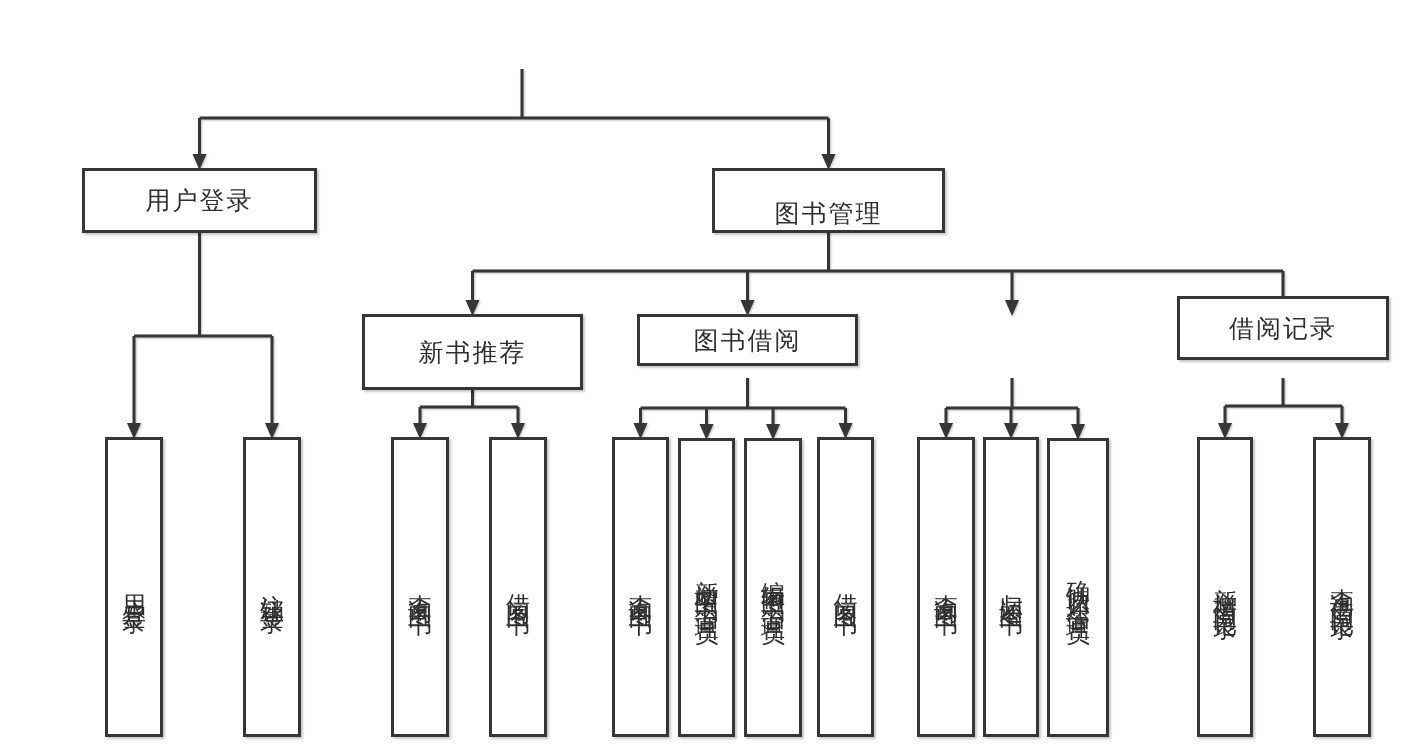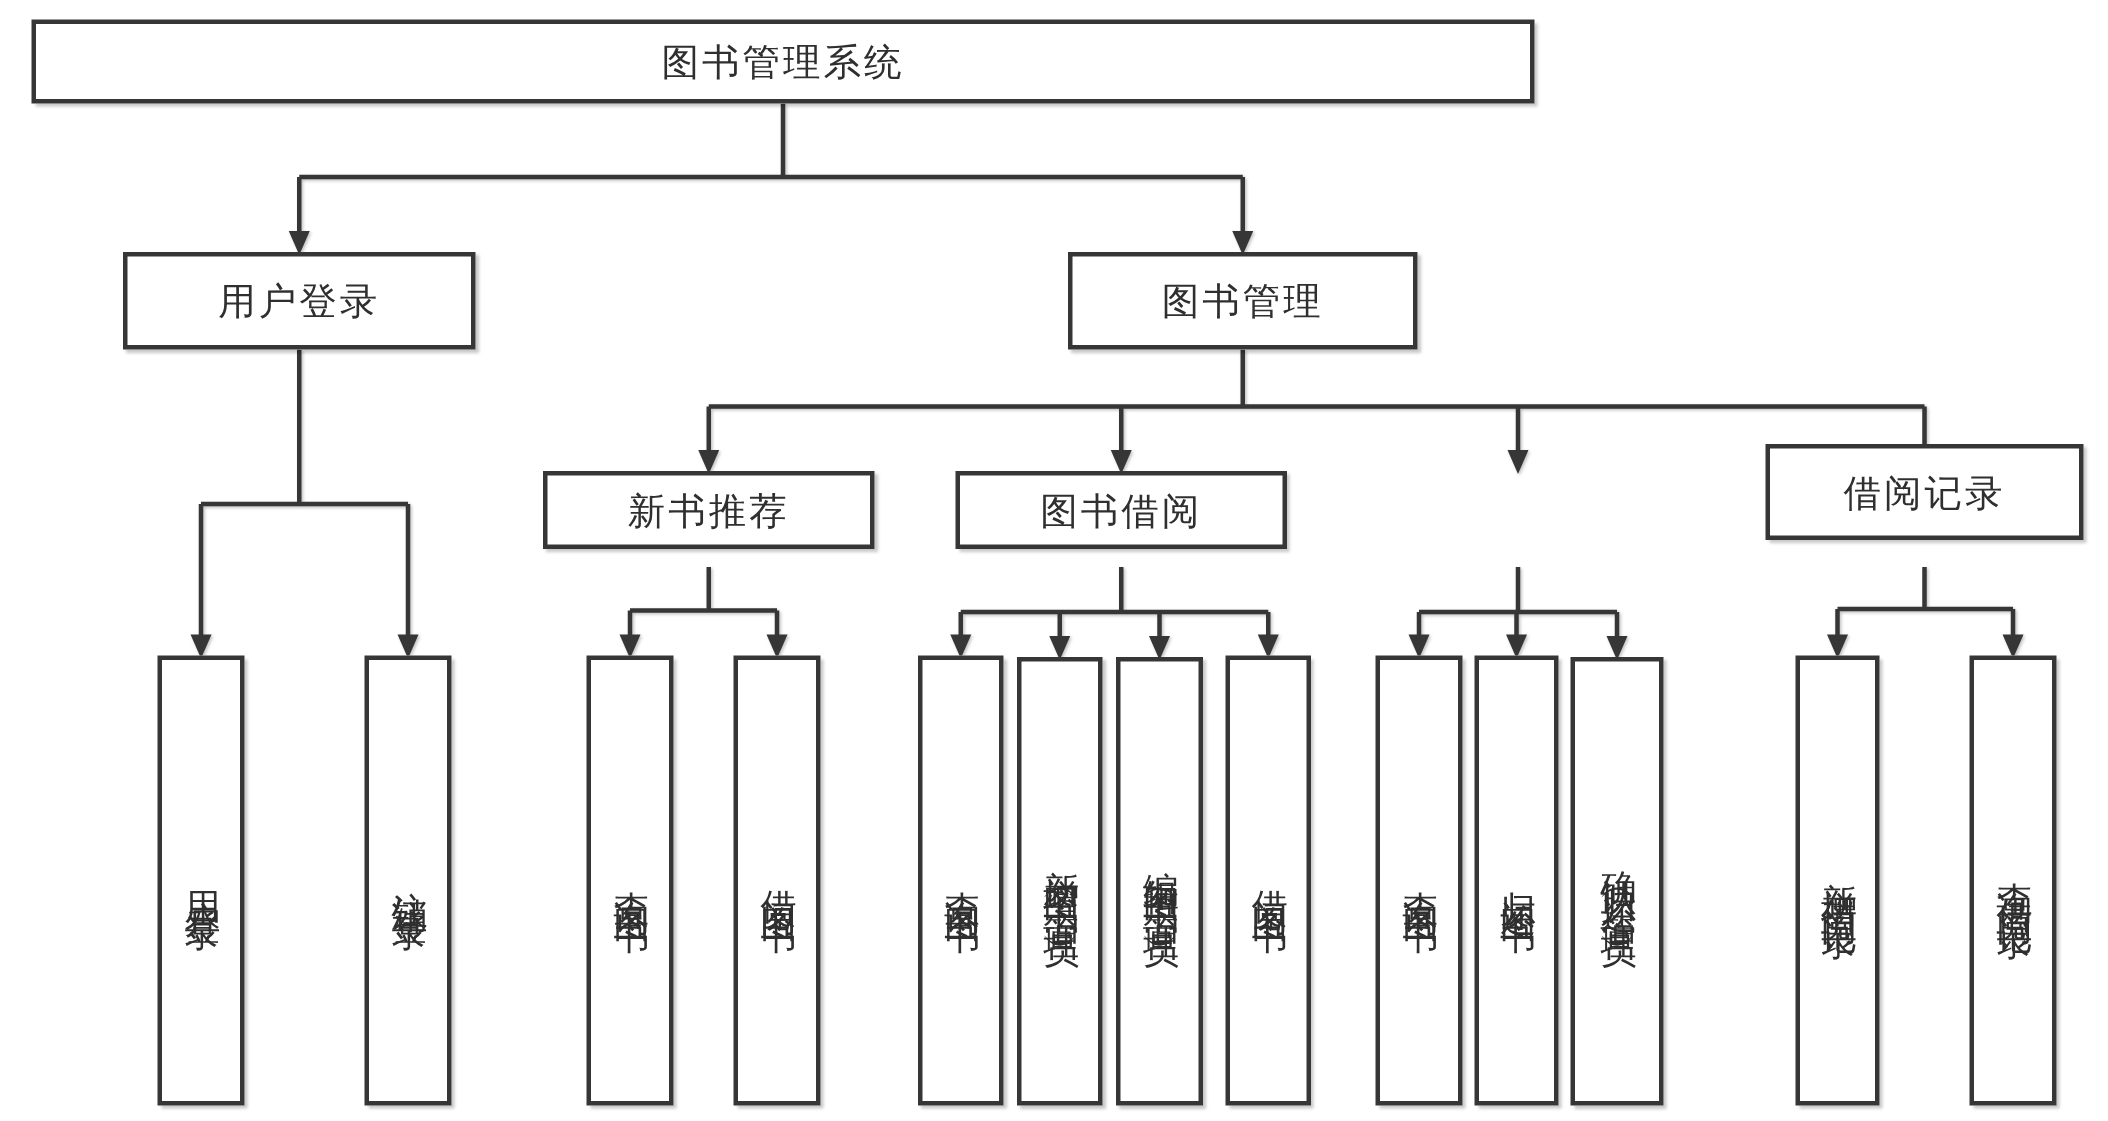--- a/index.html
+++ b/index.html
@@ -84,30 +84,27 @@
       <path d="M747.5 378 V408 M640.5 408 H845.5 M640.5 408 V427 M706.5 408 V428 M773 408 V428 M845.5 408 V427" stroke="#363636" stroke-width="3" fill="none"></path>
       <polygon points="939,423 953,423 946,439" fill="#363636"></polygon>
       <polygon points="1004,423 1018,423 1011,439" fill="#363636"></polygon>
       <polygon points="1071,424 1085,424 1078,440" fill="#363636"></polygon>
       <path d="M1012 378 V408 M946 408 H1078 M946 408 V427 M1011 408 V427 M1078 408 V428" stroke="#363636" stroke-width="3" fill="none"></path>
       <polygon points="1218,423 1232,423 1225,439" fill="#363636"></polygon>
       <polygon points="1335,423 1349,423 1342,439" fill="#363636"></polygon>
       <path d="M1283 378 V406 M1225 406 H1342 M1225 406 V427 M1342 406 V427" stroke="#363636" stroke-width="3" fill="none"></path>
     </svg>
 
-<div class="node h" style="left: 21px; top: 13px; width: 1002px; height: 56px;">
-      <span>图书管理系统</span>
-    </div>
     <div class="node h" style="left: 82px; top: 168px; width: 235px; height: 65px;">
       <span>用户登录</span>
     </div>
-    <div class="node h" style="left: 712px; top: 168px; width: 233px; height: 65px;">
+    <div class="node h" style="left: 712px; top: 168px; width: 233px; height: 65px; align-items: flex-end;">
       <span>图书管理</span>
     </div>
-    <div class="node h" style="left: 362px; top: 314px; width: 221px; height: 52px;">
+    <div class="node h" style="left: 362px; top: 314px; width: 221px; height: 76px;">
       <span>新书推荐</span>
     </div>
     <div class="node h" style="left: 637px; top: 314px; width: 221px; height: 52px;">
       <span>图书借阅</span>
     </div>
     <div class="node h" style="left: 1177px; top: 296px; width: 212px; height: 64px;">
       <span>借阅记录</span>
     </div>
     <div class="node v" style="left: 105px; top: 437px; width: 58px; height: 300px;">
       <span>用户登录</span>

